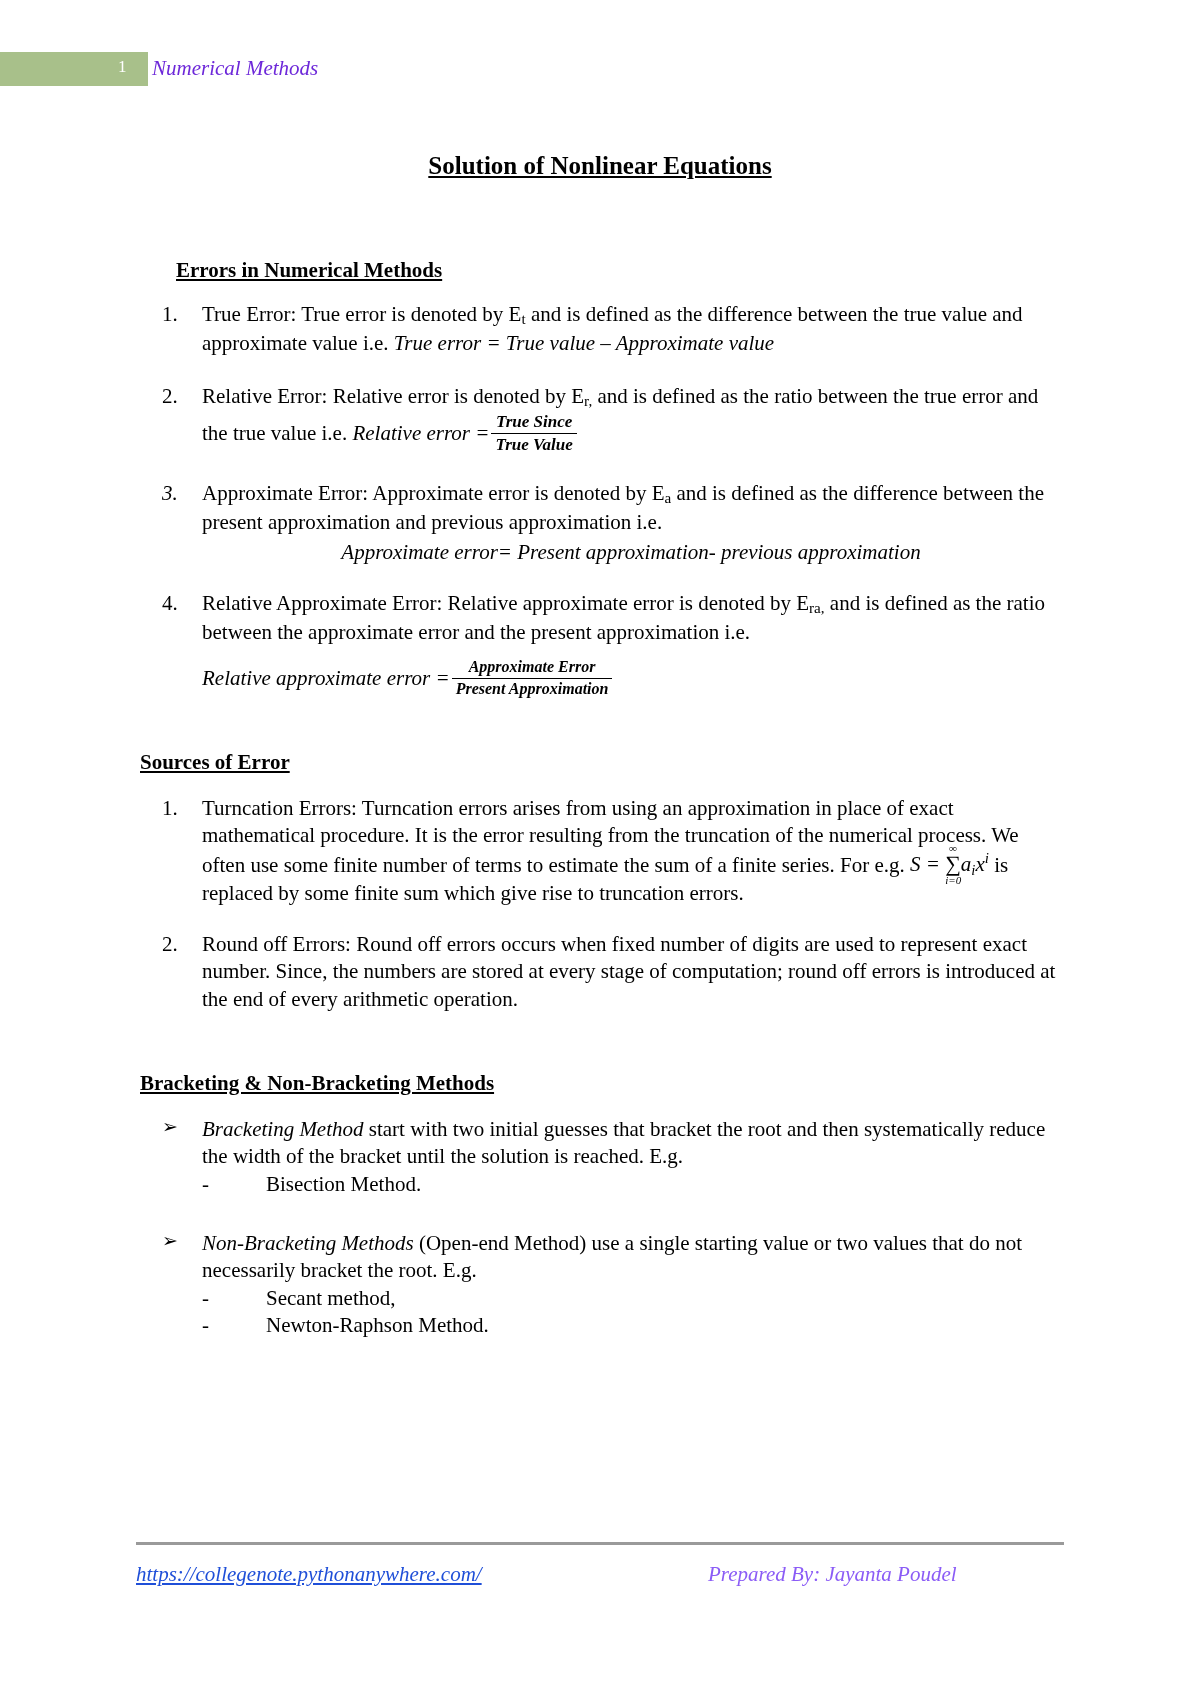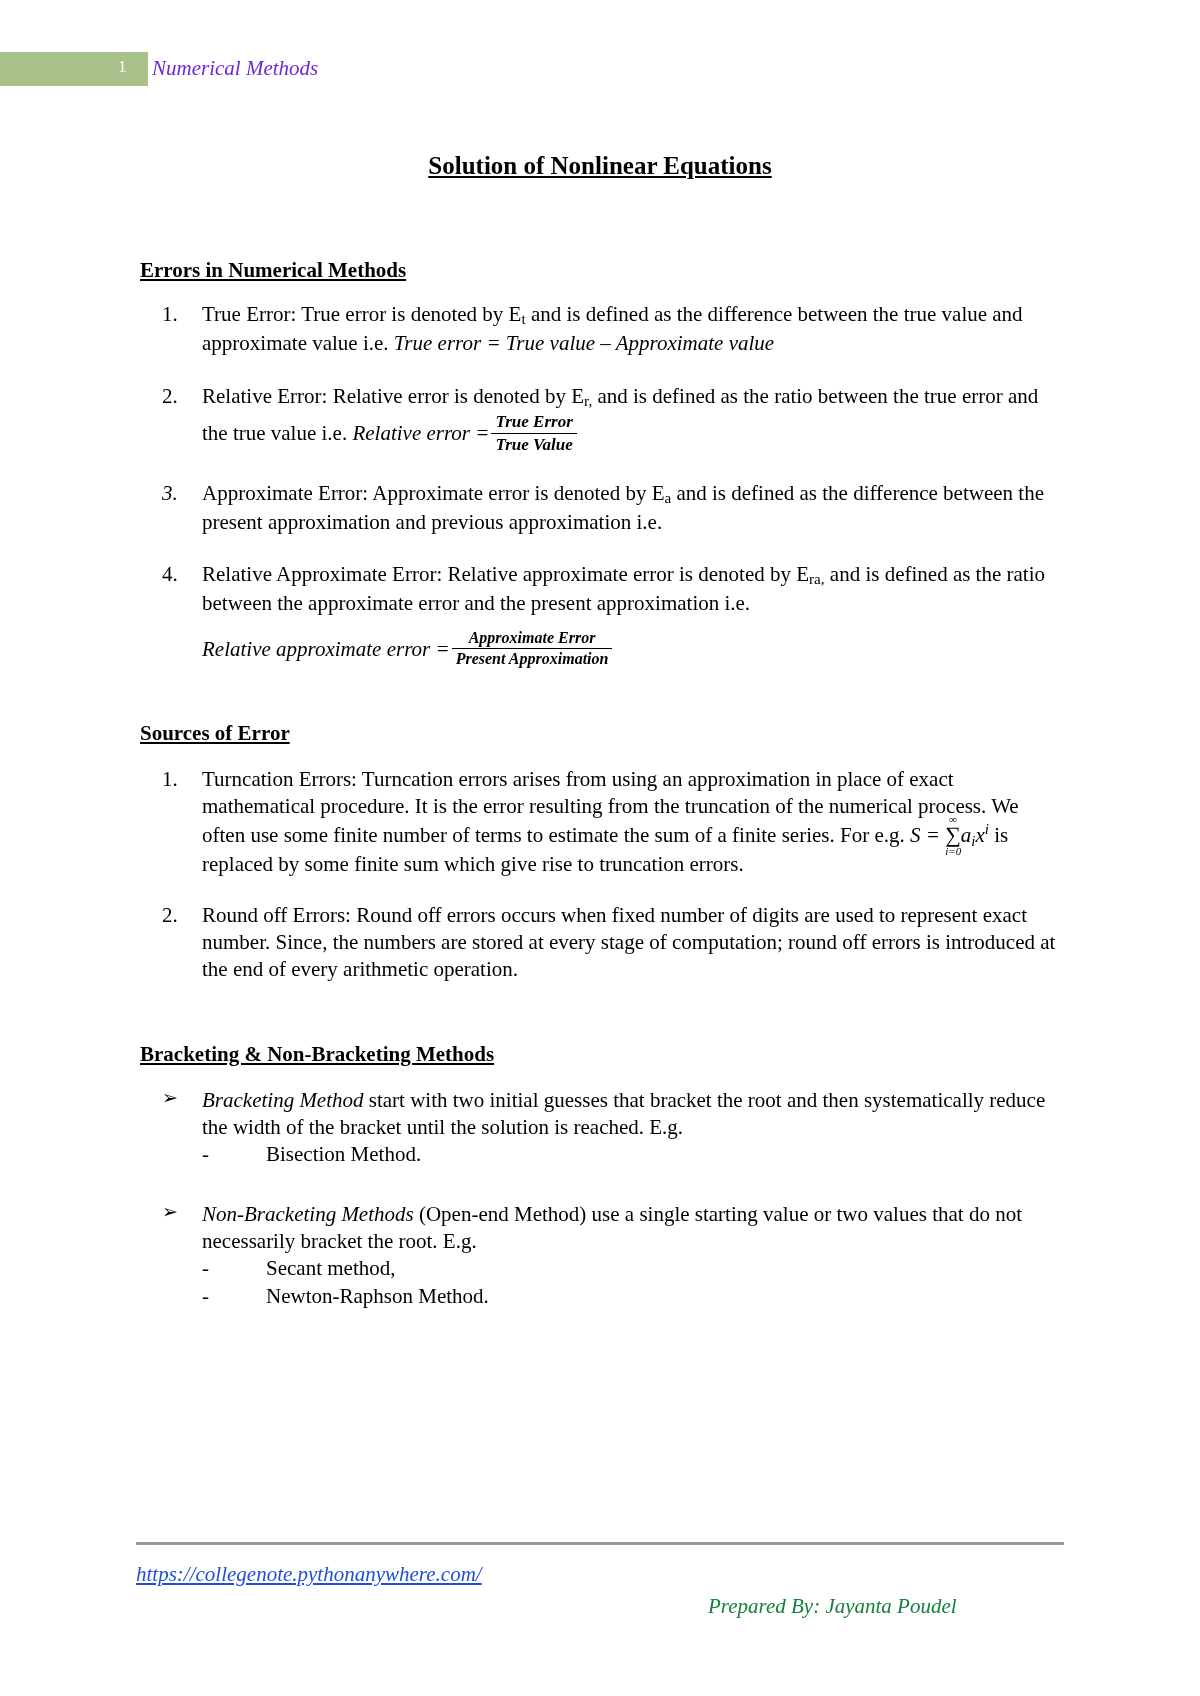--- a/index.html
+++ b/index.html
@@ -72,21 +72,21 @@
     text-decoration: underline;
     margin: 22px 0 8px 0;
   }
 
   .section-heading {
     font-size: 21px;
     font-weight: bold;
     text-decoration: underline;
     margin: 0;
   }
-  .sec-errors { margin-top: 78px; }
+  .sec-errors { margin-top: 78px; margin-left: 36px; }
   .sec-sources { margin-top: 52px; }
   .sec-bracketing { margin-top: 58px; }
 
   ol.num-list {
     list-style: none;
     margin: 0;
     padding: 0;
   }
   ol.num-list > li {
     position: relative;
@@ -219,23 +219,22 @@
     left: 0;
     top: 0;
     color: #1f4fd8;
     text-decoration: underline;
     font-style: italic;
   }
   .footer-prepared {
     position: absolute;
     left: 572px;
     top: 0;
-    color: #15803d;
-    font-style: italic;
-    margin-top: 32px;
+    color: #8b5cf6;
+    font-style: italic;
   }
 </style>
 </head>
 <body>
 
 <div class="page-header">
   <div class="header-band"></div>
   <div class="header-pagenum">1</div>
   <div class="header-title">Numerical Methods</div>
 </div>
@@ -245,25 +244,26 @@
   <div class="doc-title">Solution of Nonlinear Equations</div>
 
   <div class="section-heading sec-errors">Errors in Numerical Methods</div>
 
   <ol class="num-list">
     <li>
       <span class="marker">1.</span><b>True Error:</b><span> True error is denoted by E</span><span class="sub">t</span><span> and is defined as the difference between the true value and approximate value i.e. </span><span class="i">True error = True value – Approximate value</span>
     </li>
 
     <li style="margin-top:26px;">
-      <span class="marker">2.</span><b>Relative Error:</b><span> Relative error is denoted by E</span><span class="sub">r,</span><span> and is defined as the ratio between the true error and the true value i.e. </span><span class="i">Relative error =</span><span class="frac frac-lg"><span class="num">True Error</span><span class="den">True Value</span></span>
+      <span class="marker">2.</span><b>Relative Error:</b><span> Relative error is denoted by E</span><span class="sub">r,</span><span> and is defined as the ratio between the true error and the true value i.e. </span><span class="i">Relative error =</span><span class="frac frac-lg"><span class="num">True Since</span><span class="den">True Value</span></span>
     </li>
 
     <li style="margin-top:26px;">
       <span class="marker marker-italic">3.</span><b>Approximate Error:</b><span> Approximate error is denoted by E</span><span class="sub">a</span><span> and is defined as the difference between the present approximation and previous approximation i.e.</span>
+      <span class="centered-italic">Approximate error= Present approximation- previous approximation</span>
     </li>
 
     <li style="margin-top:24px;">
       <span class="marker">4.</span><b>Relative Approximate Error:</b><span> Relative approximate error is denoted by E</span><span class="sub">ra,</span><span> and is defined as the ratio between the approximate error and the present approximation i.e.</span>
       <div class="indent-formula"><span>Relative approximate error =</span><span class="frac"><span class="num">Approximate Error</span><span class="den">Present Approximation</span></span></div>
     </li>
   </ol>
 
   <div class="section-heading sec-sources">Sources of Error</div>
 

